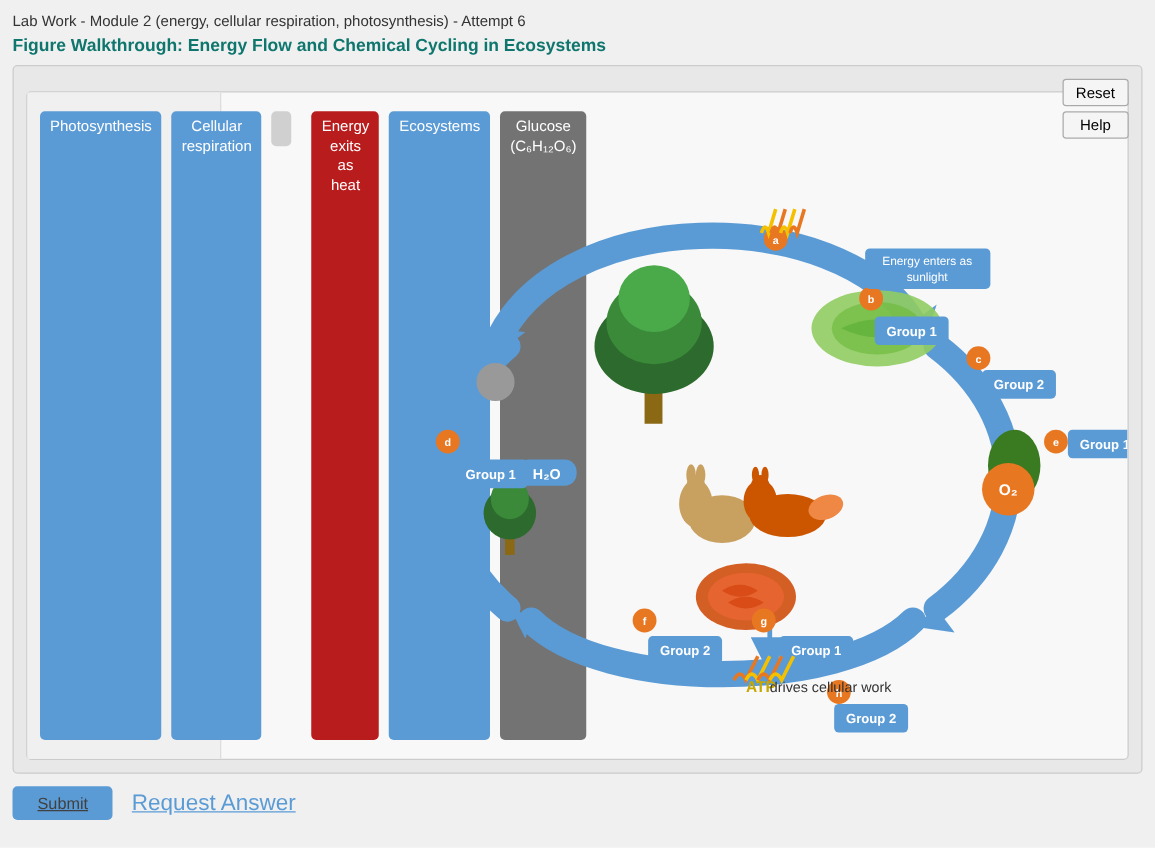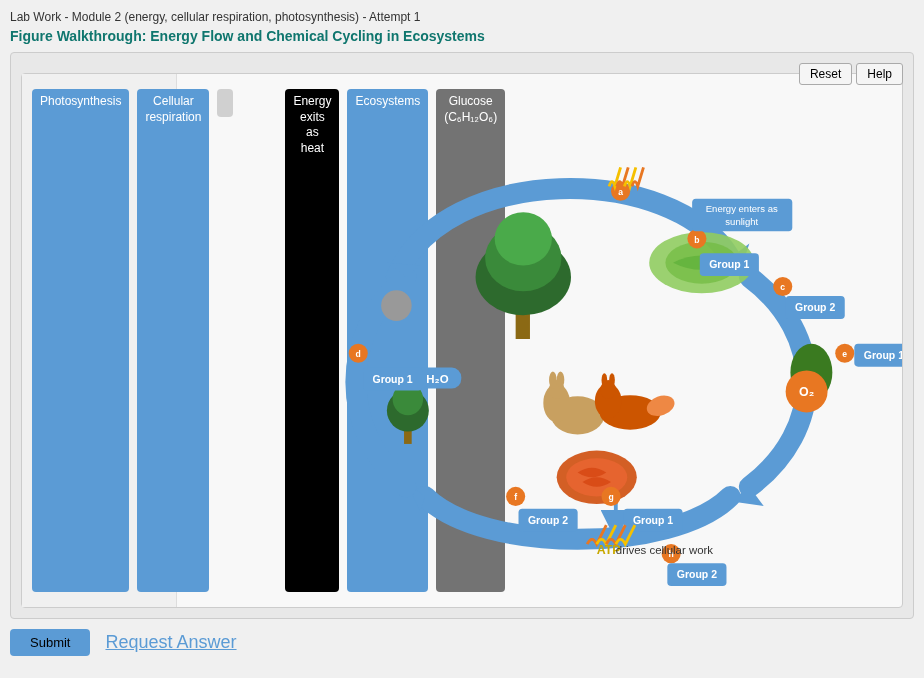--- a/index.html
+++ b/index.html
@@ -27,20 +27,21 @@
       border-radius: 4px;
       padding: 10px;
       position: relative;
     }
     .top-buttons {
       position: absolute;
       top: 10px;
       right: 10px;
       display: flex;
       gap: 4px;
+      flex-direction: column;
     }
     .btn-small {
       padding: 3px 10px;
       border: 1px solid #aaa;
       background: #f5f5f5;
       border-radius: 3px;
       cursor: pointer;
       font-size: 12px;
     }
     .inner-container {
@@ -91,57 +92,58 @@
     }
     
     .footer {
       margin-top: 10px;
       display: flex;
       gap: 15px;
       align-items: center;
     }
     .btn-submit {
       background: #5b9bd5;
-      color: #000000;
+      color: #404040;
       border: none;
       padding: 6px 20px;
       border-radius: 4px;
       cursor: pointer;
       font-size: 13px;
+      text-decoration: underline;
     }
     .link-request {
       color: #5b9bd5;
       text-decoration: underline;
       cursor: pointer;
       font-size: 18px;
       background: none;
       border: none;
     }
   </style>
 </head>
 <body>
 
-<div class="page-header">Lab Work - Module 2 (energy, cellular respiration, photosynthesis) - Attempt 1</div>
+<div class="page-header">Lab Work - Module 2 (energy, cellular respiration, photosynthesis) - Attempt 6</div>
 <div class="page-title">Figure Walkthrough: Energy Flow and Chemical Cycling in Ecosystems</div>
 
 <div class="main-container">
 
   <div class="top-buttons">
     <button class="btn-small">Reset</button>
     <button class="btn-small">Help</button>
   </div>
 
   <div class="inner-container">
 
     <div class="sidebar">
       <div class="sidebar-item label-blue">Photosynthesis</div>
       <div class="sidebar-item label-blue" style="line-height:1.3;">Cellular<br>respiration</div>
       <div class="sidebar-item blank"></div>
       <div class="sidebar-spacer"></div>
-      <div class="sidebar-item" style="background:#000000; line-height:1.3;margin-left:36px;">Energy exits as<br>heat</div>
+      <div class="sidebar-item" style="background:#b91c1c; line-height:1.3;">Energy exits as<br>heat</div>
       <div class="sidebar-item label-blue">Ecosystems</div>
       <div class="sidebar-item" style="background:#737373; line-height:1.3;">Glucose<br>(C₆H₁₂O₆)</div>
     </div>
 
     <div class="diagram-area">
       <svg width="100%" height="530" viewBox="0 0 760 530">
 
         <path d="M 230 200 C 280 80, 520 80, 580 180" stroke="#5b9bd5" stroke-width="22" fill="none" stroke-linecap="round"></path>
         <polygon points="580,180 600,165 590,195" fill="#5b9bd5"></polygon>
 

